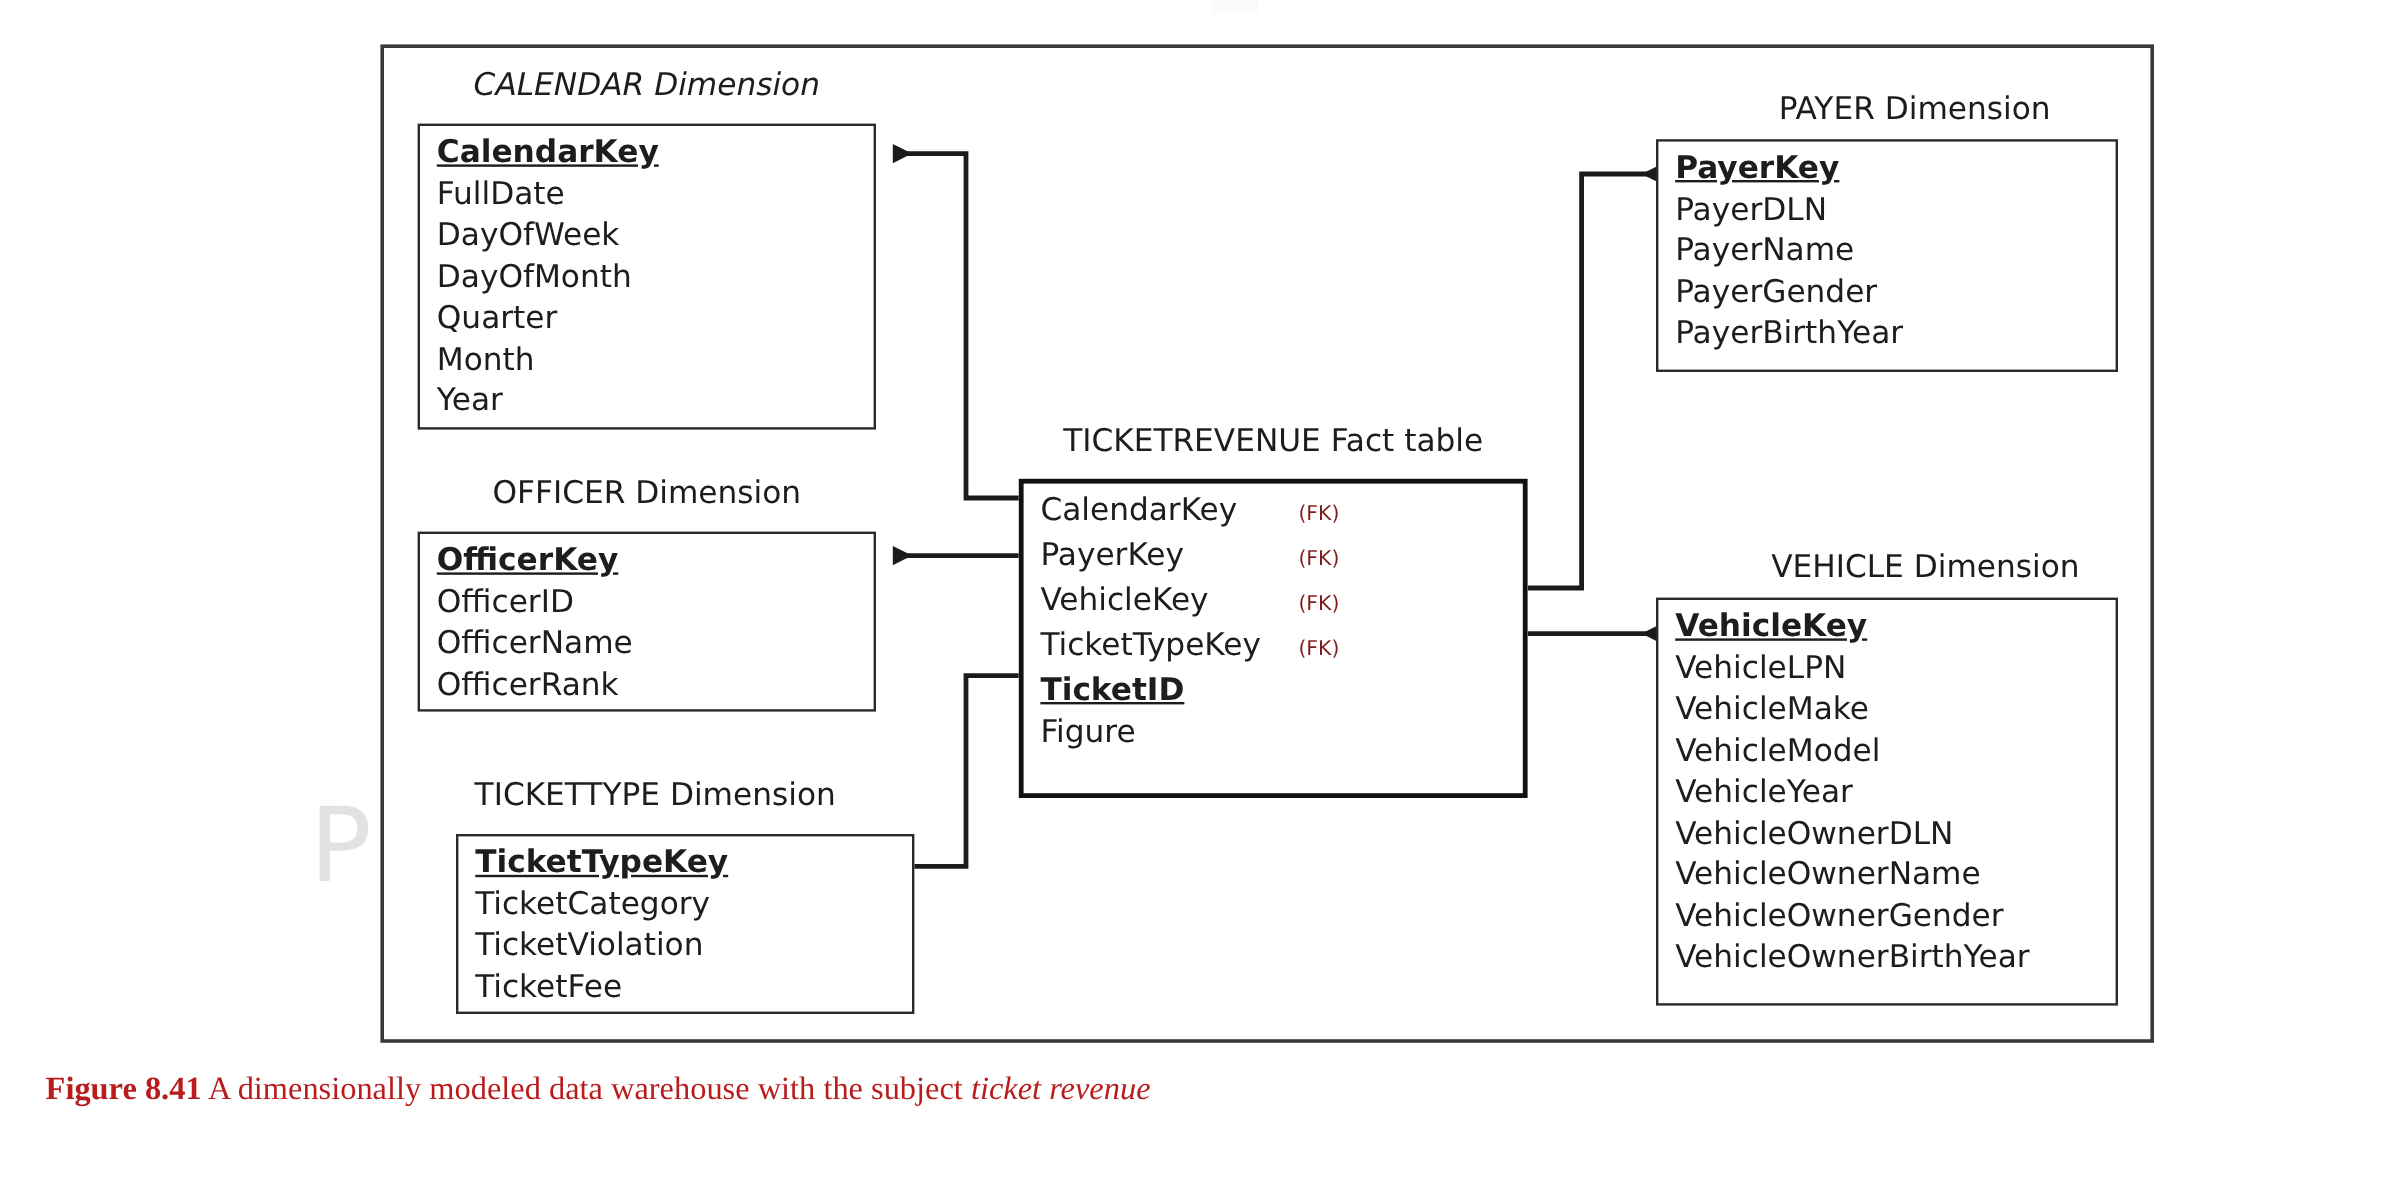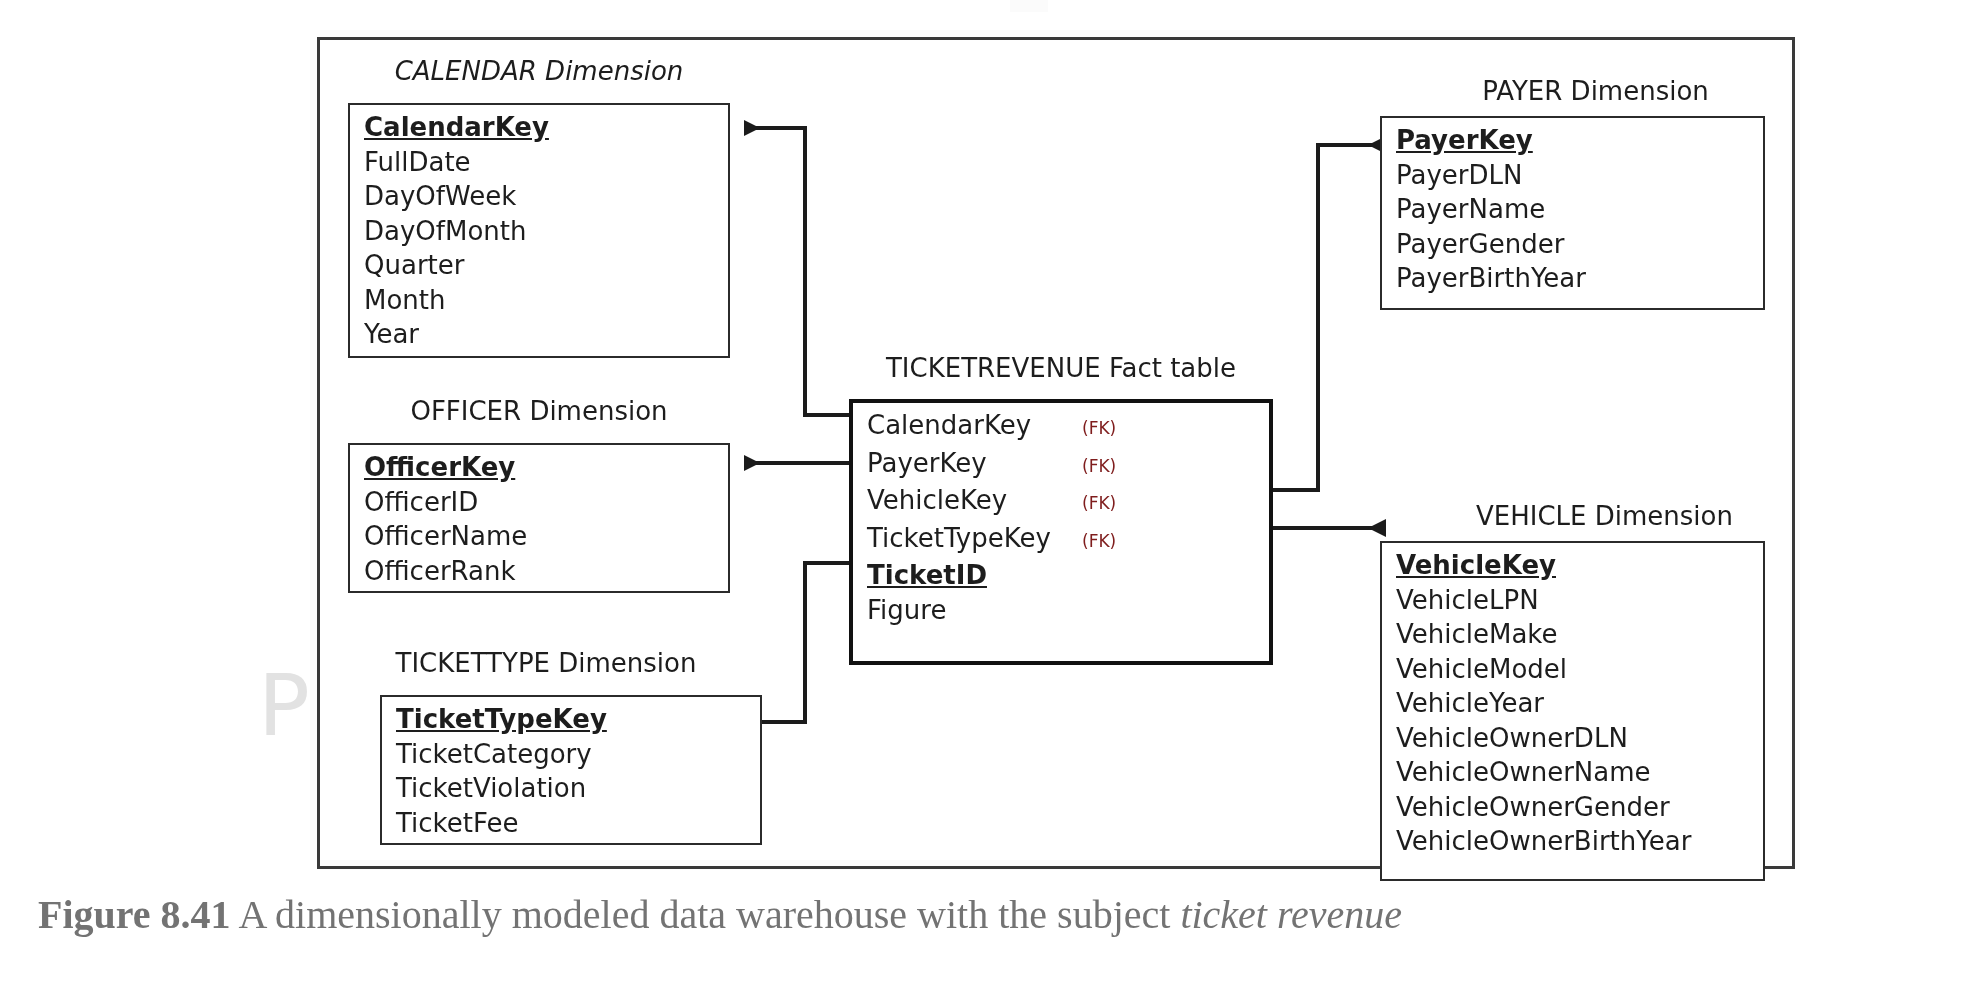--- a/index.html
+++ b/index.html
@@ -114,22 +114,22 @@
     pointer-events: none;
   }
 
   
   .caption {
     position: absolute;
     left: 38px;
     top: 893px;
     width: 1500px;
     font-family: "Liberation Serif", serif;
-    font-size: 40px;
-    color: #737373;
+    font-size: 27px;
+    color: #b91c1c;
     white-space: nowrap;
     line-height: 1.1;
   }
   .caption b { font-weight: bold; }
   .caption i { font-style: italic; }
 </style>
 </head>
 <body>
 
 <div id="stage">
@@ -234,21 +234,21 @@
       <ul class="field-list">
           <li class="field pk"><span>PayerKey</span></li>
           <li class="field"><span>PayerDLN</span></li>
           <li class="field"><span>PayerName</span></li>
           <li class="field"><span>PayerGender</span></li>
           <li class="field"><span>PayerBirthYear</span></li>
         </ul>
     </div>
   </div>
 
-  <div class="entity" style="left:1380px; top:460px; width:449px; height:378px;margin-top:43px;">
+  <div class="entity" style="left:1380px; top:460px; width:449px; height:378px;">
     <div class="entity-title" style="top:0px;">VEHICLE Dimension</div>
     <div class="entity-box" style="left:0px; top:38px; width:385px; height:340px;">
       <ul class="field-list">
           <li class="field pk"><span>VehicleKey</span></li>
           <li class="field"><span>VehicleLPN</span></li>
           <li class="field"><span>VehicleMake</span></li>
           <li class="field"><span>VehicleModel</span></li>
           <li class="field"><span>VehicleYear</span></li>
           <li class="field"><span>VehicleOwnerDLN</span></li>
           <li class="field"><span>VehicleOwnerName</span></li>

